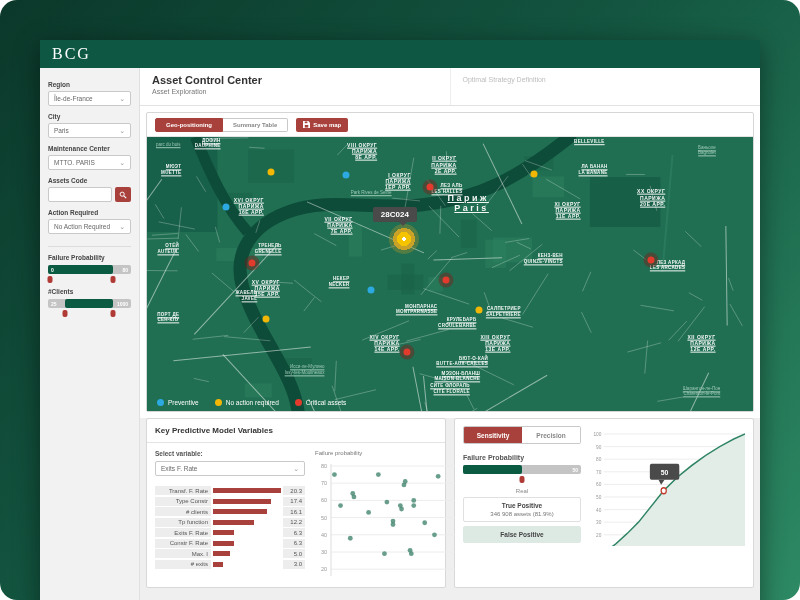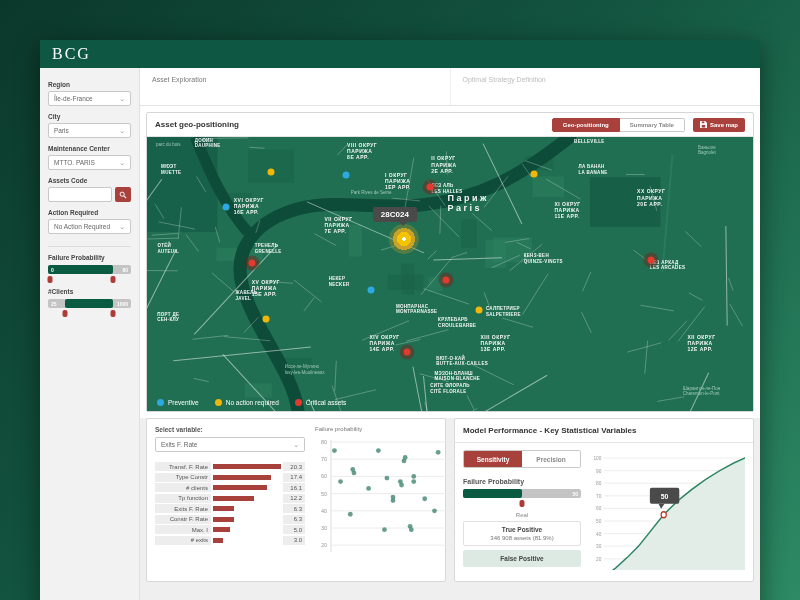--- a/index.html
+++ b/index.html
@@ -1,17 +1,17 @@
 <!DOCTYPE html>
 <html><head>
 <meta charset="utf-8">
 <style>
   * { margin:0; padding:0; box-sizing:border-box; }
   html,body { width:800px; height:600px; overflow:hidden; font-family:"Liberation Sans",sans-serif; }
-  .stage { width:800px; height:600px; background:linear-gradient(135deg,#0b382a 0%,#135540 45%,#2d8a64 100%); position:relative; }
+  .stage { width:800px; height:600px; background:linear-gradient(135deg,#0b382a 0%,#135540 45%,#2d8a64 100%); position:relative;border-radius:17px; }
   .window { position:absolute; left:40px; top:40px; width:720px; height:590px; background:#fff; box-shadow:0 6px 24px rgba(0,0,0,.45); display:flex; flex-direction:column; }
   .topbar { height:28px; background:#0d5743; display:flex; align-items:center; padding:0 12px; flex:0 0 28px; }
   .logo { color:#fff; font-family:"Liberation Serif",serif; font-size:16px; letter-spacing:2px; }
   .app-body { flex:1; display:flex; min-height:0; }
 
   
   .sidebar { width:100px; background:#f2f2f2; border-right:1px solid #e0e0e0; padding:6px 8px; flex:0 0 100px; }
   .f-label { font-size:6.5px; font-weight:bold; color:#444; margin:7px 0 3px; }
   .sel { height:15px; background:#fff; border:1px solid #c9c9c9; border-radius:2px; display:flex; align-items:center; justify-content:space-between; padding:0 5px; font-size:6.5px; color:#666; cursor:pointer; }
   .chev { color:#999; font-size:7px; line-height:1; }
@@ -40,21 +40,21 @@
   .mp-title { font-size:8px; font-weight:bold; color:#333; flex:1; }
   .seg { display:flex; }
   .seg-btn { height:14px; padding:0 10px; font-size:6px; font-weight:bold; border:1px solid #c9c9c9; background:#fff; color:#888; cursor:pointer; font-family:inherit; }
   .seg-btn:first-child { border-radius:2px 0 0 2px; }
   .seg-btn:last-child { border-radius:0 2px 2px 0; border-left:none; }
   .seg-btn.active { background:#a8403c; border-color:#a8403c; color:#fff; }
   .save-btn { height:14px; margin-left:8px; padding:0 7px; font-size:6px; font-weight:bold; background:#a8403c; color:#fff; border:none; border-radius:2px; display:flex; align-items:center; gap:3px; cursor:pointer; font-family:inherit; }
 
   .map { position:relative; height:274px; background:#206f53; overflow:hidden; cursor:grab; }
   .map svg.decor { position:absolute; inset:0; }
-  .map-label { position:absolute; transform:translate(-50%,-50%); white-space:pre-line; text-align:left; color:rgba(255,255,255,.95); pointer-events:none; }
+  .map-label { position:absolute; transform:translate(-50%,-50%); white-space:pre-line; text-align:right; color:rgba(255,255,255,.95); pointer-events:none;text-decoration:underline; }
   .ml-city { font-size:9px; font-weight:bold; letter-spacing:2.5px; }
   .ml-district { font-size:5px; font-weight:bold; letter-spacing:.5px; line-height:1.25; }
   .ml-area { font-size:4.5px; font-weight:bold; letter-spacing:.3px; line-height:1.25; }
   .ml-muted { font-size:4.5px; color:#9ec8b6; line-height:1.25; }
   .marker { position:absolute; width:7px; height:7px; border-radius:50%; transform:translate(-50%,-50%); cursor:pointer; }
   .marker.critical { box-shadow:0 0 0 4px rgba(120,30,25,.45); }
   .sel-marker { position:absolute; transform:translate(-50%,-50%); width:30px; height:30px; border-radius:50%; background:radial-gradient(circle,#fff 0 2px,#f5c400 2px 7px,#c9a227 7px 11px,rgba(180,150,40,.35) 11px 15px); cursor:pointer; }
   .map-tip { position:absolute; background:#4a4a4a; color:#fff; font-size:8px; font-weight:bold; padding:3px 8px; border-radius:2px; transform:translate(-50%,0); }
   .map-tip:after { content:""; position:absolute; left:60%; bottom:-4px; border:4px solid transparent; border-top-color:#4a4a4a; border-bottom:none; }
   .legend { position:absolute; left:10px; bottom:5px; display:flex; gap:16px; align-items:center; }
@@ -145,30 +145,30 @@
             <div class="fill" style="left: 20%; width: 58%;"></div>
             <span class="minl">25</span>
             <span class="maxl">1000</span>
             <div class="pin" style="left: 20%;"></div>
             <div class="pin" style="left: 78%;"></div>
           </div>
         </aside>
       <main class="main">
         <div class="page-header">
           <div class="ph-left">
+            <div class="ph-title">Asset Control Center</div>
             <div class="ph-sub">Asset Exploration</div>
           </div>
           <div class="ph-right">
             <div class="ph-sub">Optimal Strategy Definition</div>
           </div>
         </div>
 
         <div class="map-panel">
           <div class="mp-header">
-            <div class="mp-title">Asset geo-positioning</div>
             <div class="seg">
               <button class="seg-btn active">Geo-positioning</button>
               <button class="seg-btn">Summary Table</button>
             </div>
             <button class="save-btn">
               <svg width="7" height="7" viewBox="0 0 8 8">
                   <path d="M0 0 h6 l2 2 v6 h-8 z" fill="#fff"></path>
                   <rect x="2" y="4.5" width="4" height="3" fill="#a8403c"></rect>
                   <rect x="2" y="0.5" width="3" height="2" fill="#a8403c"></rect>
                 </svg>
@@ -391,20 +391,21 @@
                   <span class="leg-dot" style="background: rgb(226, 59, 46);"></span>
                   <span>Critical assets</span>
                 </div>
               </div>
           </div>
         </div>
 
         <div class="lower">
           <div class="panels">
             <div class="panel">
+              <div class="panel-title">Key Predictive Model Variables</div>
               <div class="panel-body">
                 <div class="lp-left">
                   <div class="sv-label">Select variable:</div>
                   <div class="sel">
                     <span>Exits F. Rate</span>
                     <span class="chev">⌄</span>
                   </div>
                   <div class="imp-table" id="imp-table">
                       <div class="imp-row">
                         <div class="imp-label">Transf. F. Rate</div>
@@ -503,21 +504,20 @@
                       <circle cx="35.3" cy="80.24" r="2.4" fill="#4E8D77" fill-opacity=".85"></circle>
                       <circle cx="95.08" cy="92.28" r="2.4" fill="#4E8D77" fill-opacity=".85"></circle>
                       <circle cx="96.3" cy="95.72" r="2.4" fill="#4E8D77" fill-opacity=".85"></circle>
                       <circle cx="69.46000000000001" cy="95.72" r="2.4" fill="#4E8D77" fill-opacity=".85"></circle>
                     </svg>
                 </div>
               </div>
             </div>
 
             <div class="panel">
-              <div class="panel-title">Model Performance - Key Statistical Variables</div>
               <div class="panel-body">
                 <div class="rp-left">
                   <div class="toggle">
                     <button class="tg-btn active">Sensitivity</button>
                     <button class="tg-btn">Precision</button>
                   </div>
                   <div class="fp-label">Failure Probability</div>
                   <div class="slider" id="rp-slider">
                       <div class="fill" style="left: 0%; width: 50%;"></div>
                       <span class="maxl">50</span>

